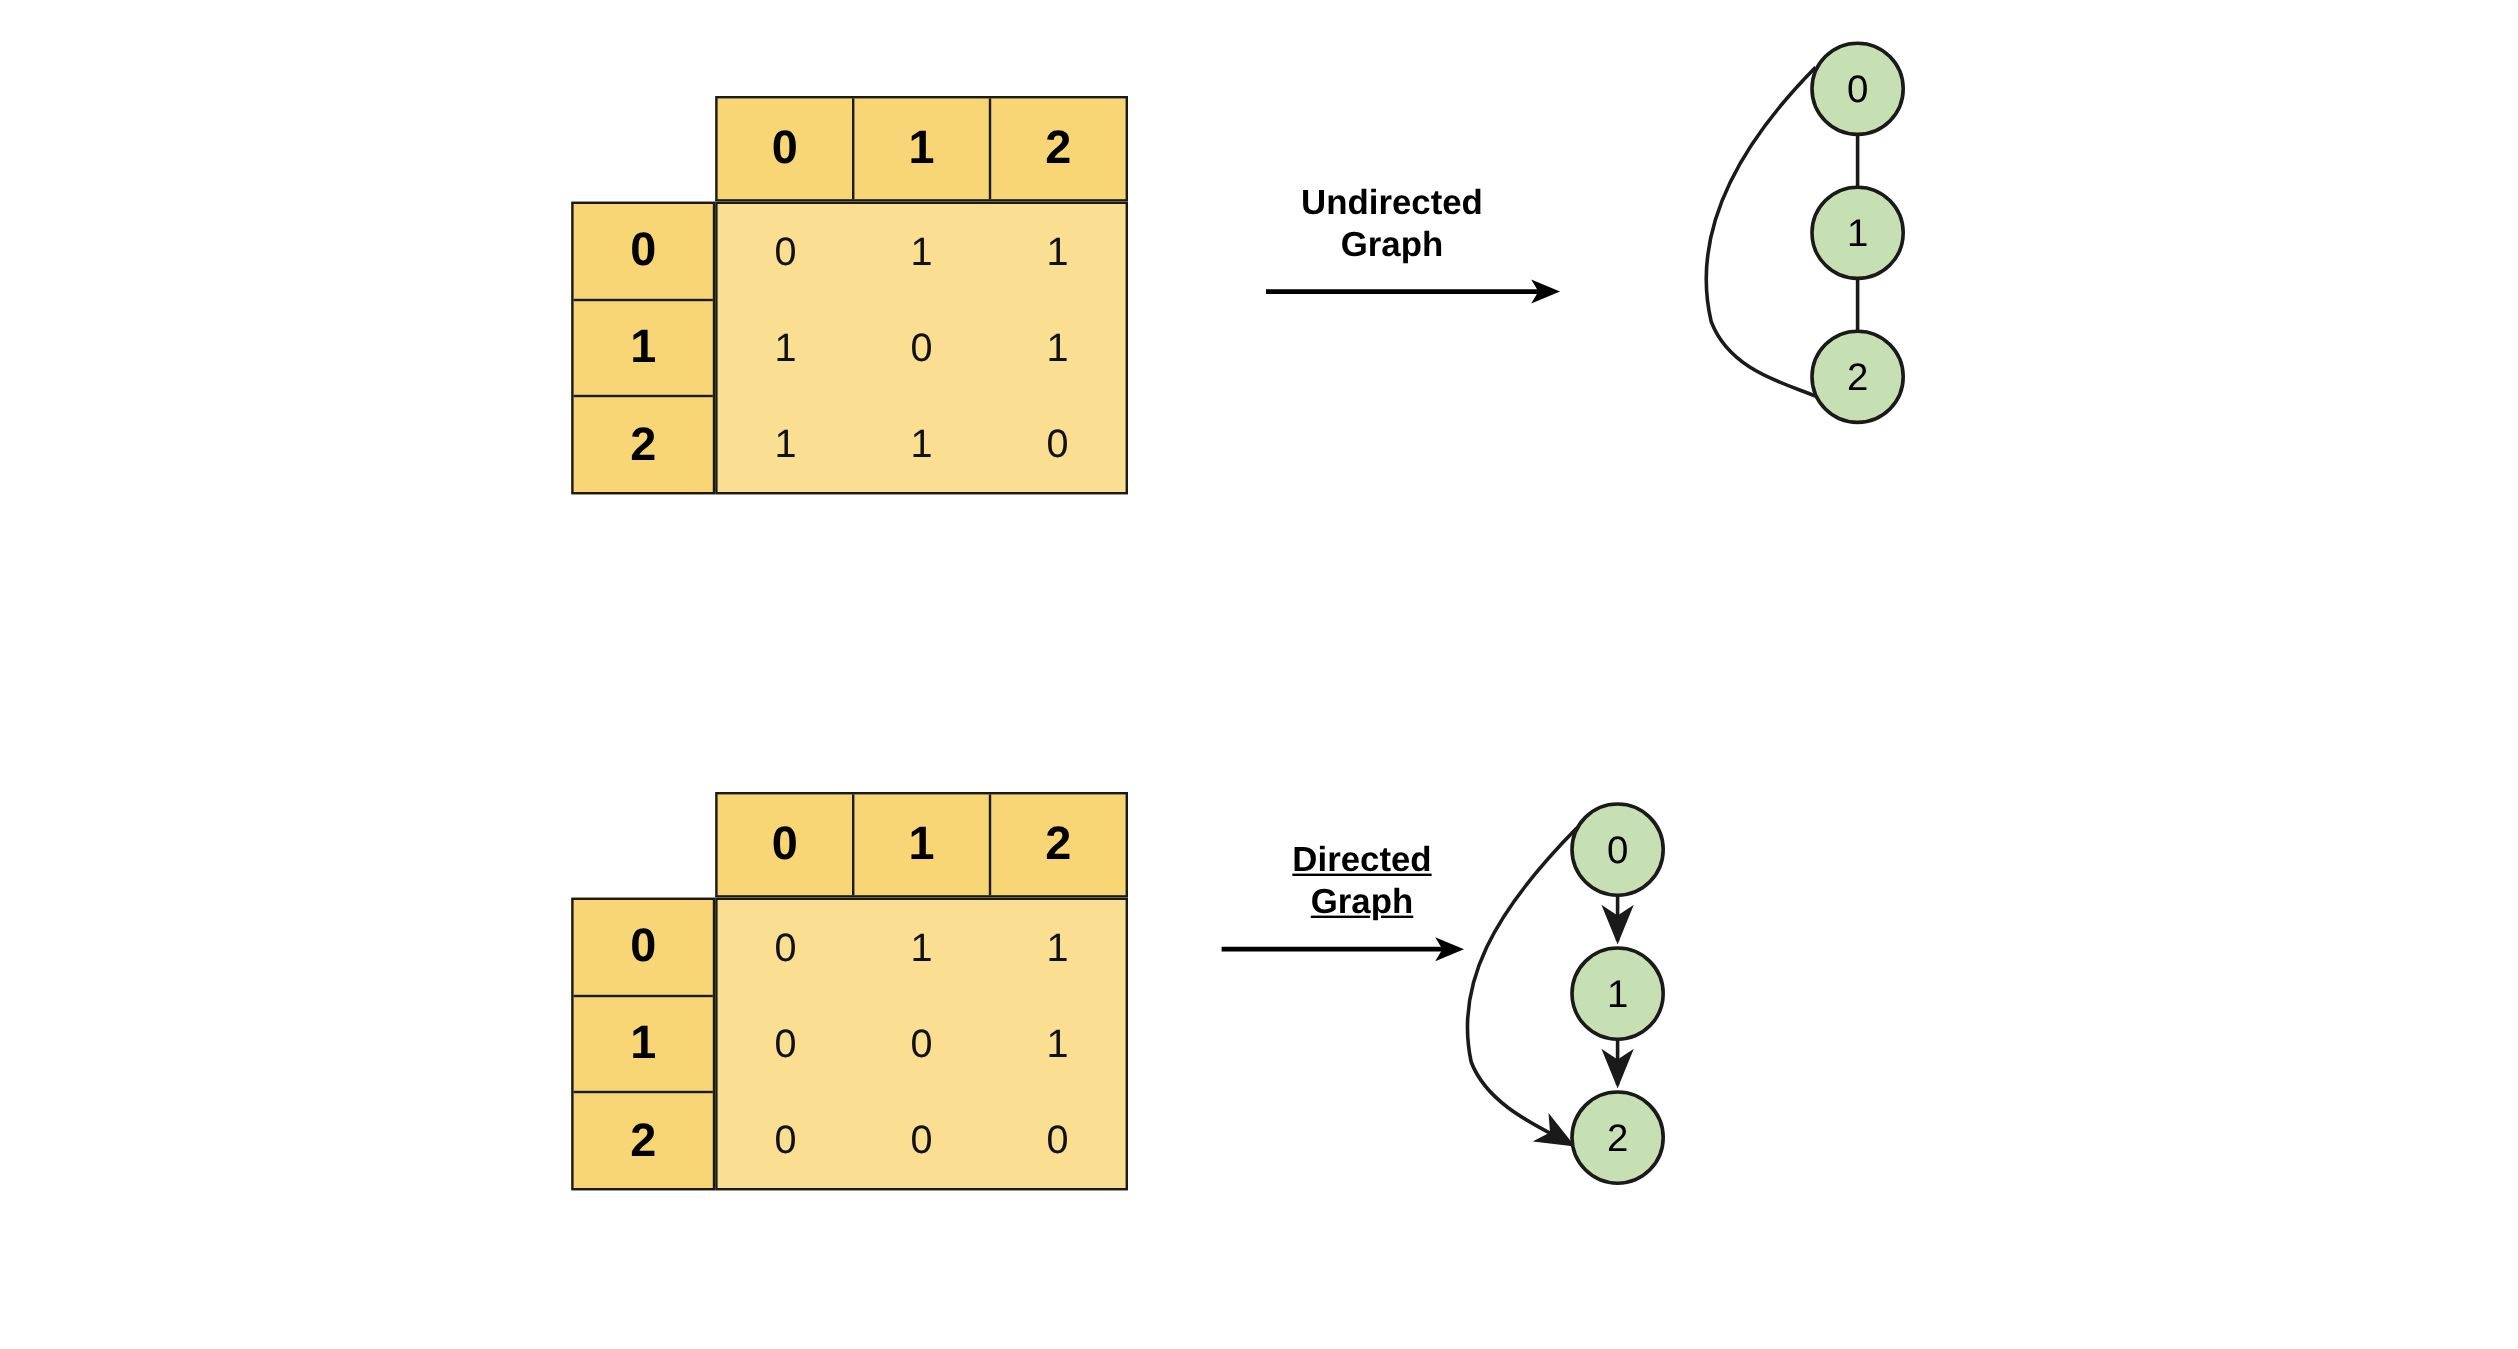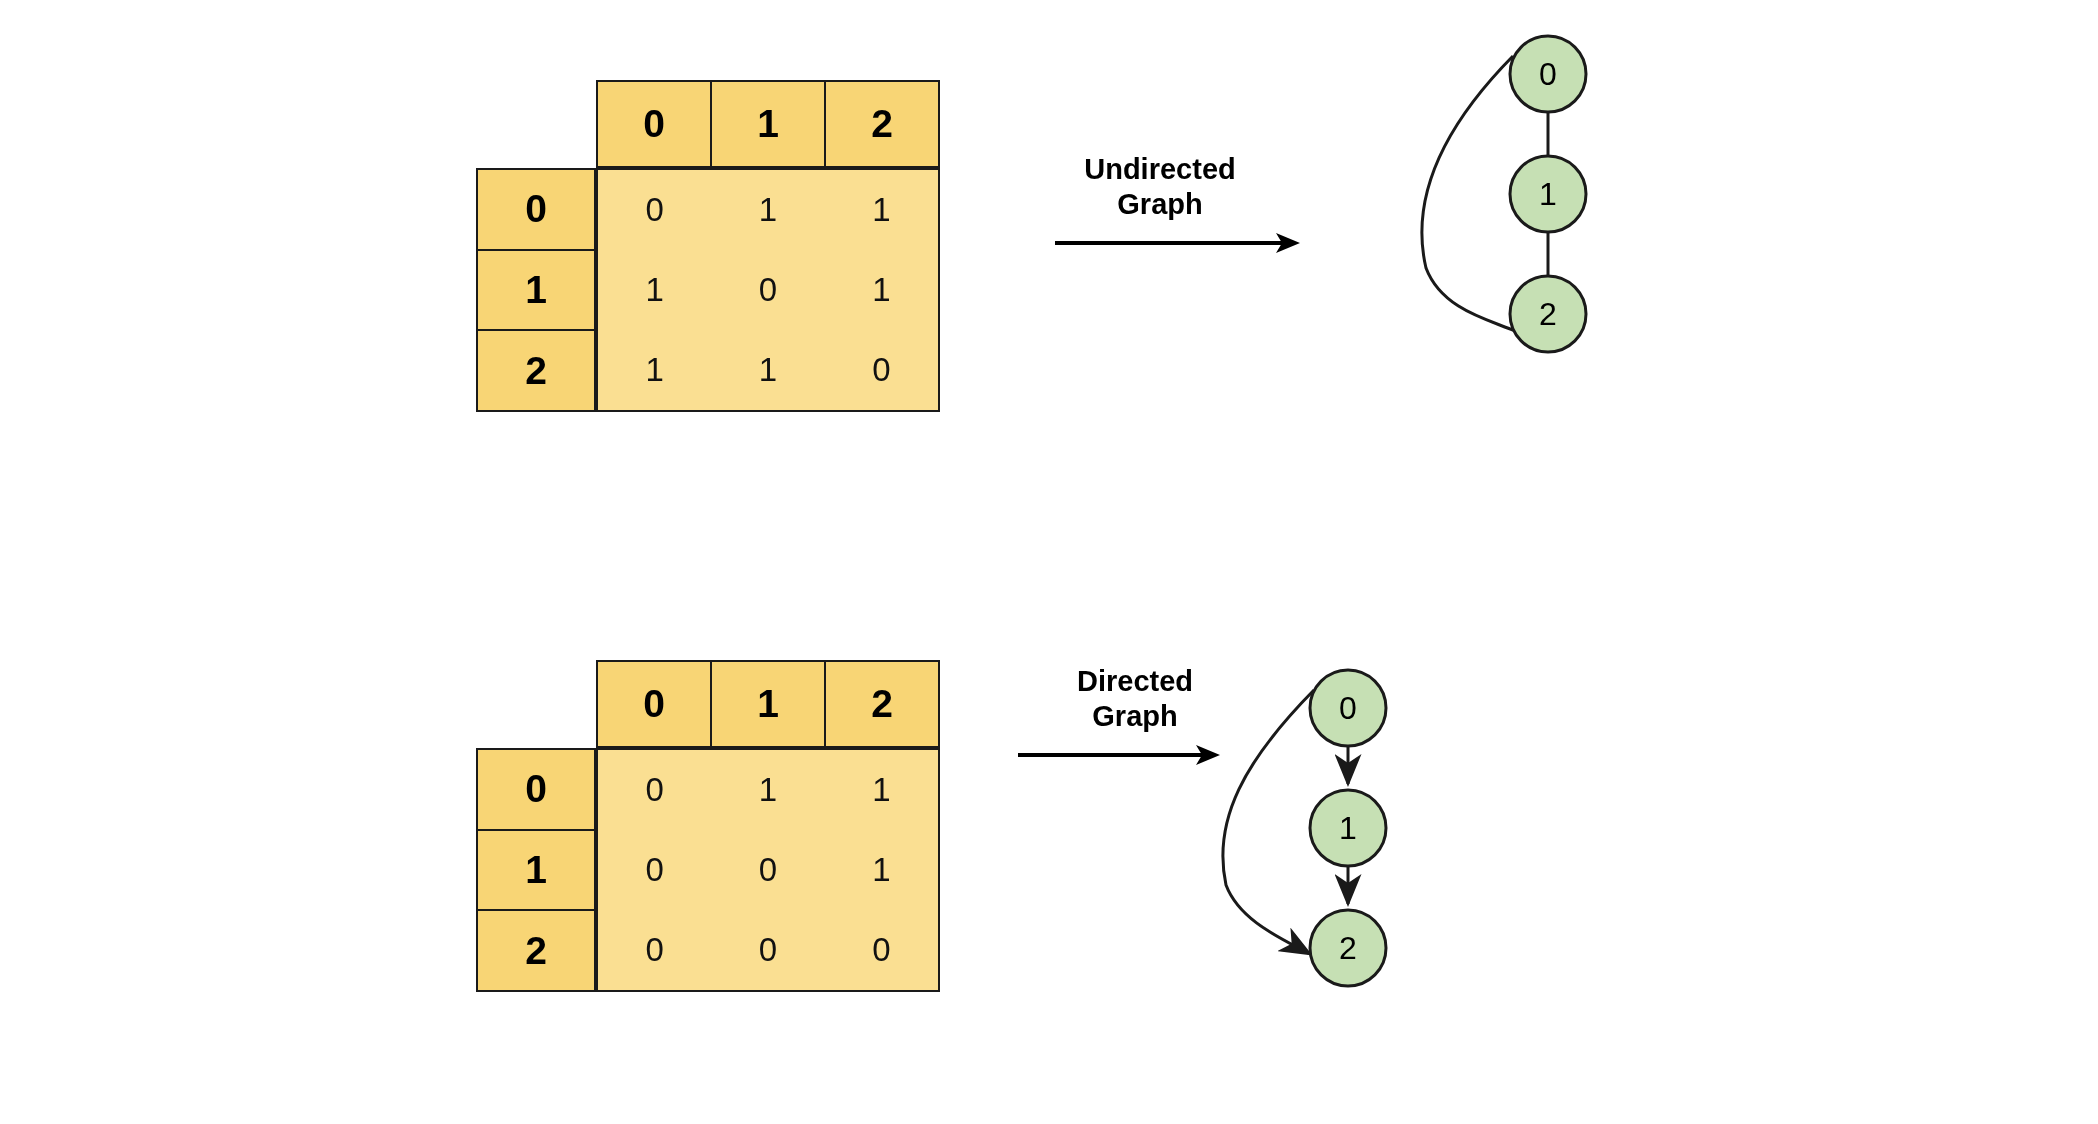--- a/index.html
+++ b/index.html
@@ -128,21 +128,21 @@
     text-align: center;
   }
   .transition-label {
     font-size: 29px;
     font-weight: bold;
     color: #000000;
     line-height: 1.22;
     white-space: pre-line;
   }
   .transition.undirected { left: 1010px; top: 104px; width: 300px; margin-top: 48px; }
-  .transition.directed   { left: 1010px; top: 664px; width: 250px; }
+  .transition.directed   { left: 1010px; top: 700px; width: 250px; text-decoration: underline; }
 
   .arrow-svg { display: block; }
 
   
   .graph-svg {
     position: absolute;
   }
   .graph-svg.undirected { left: 1380px; top: 20px; }
   .graph-svg.directed   { left: 1190px; top: 640px; }
 

